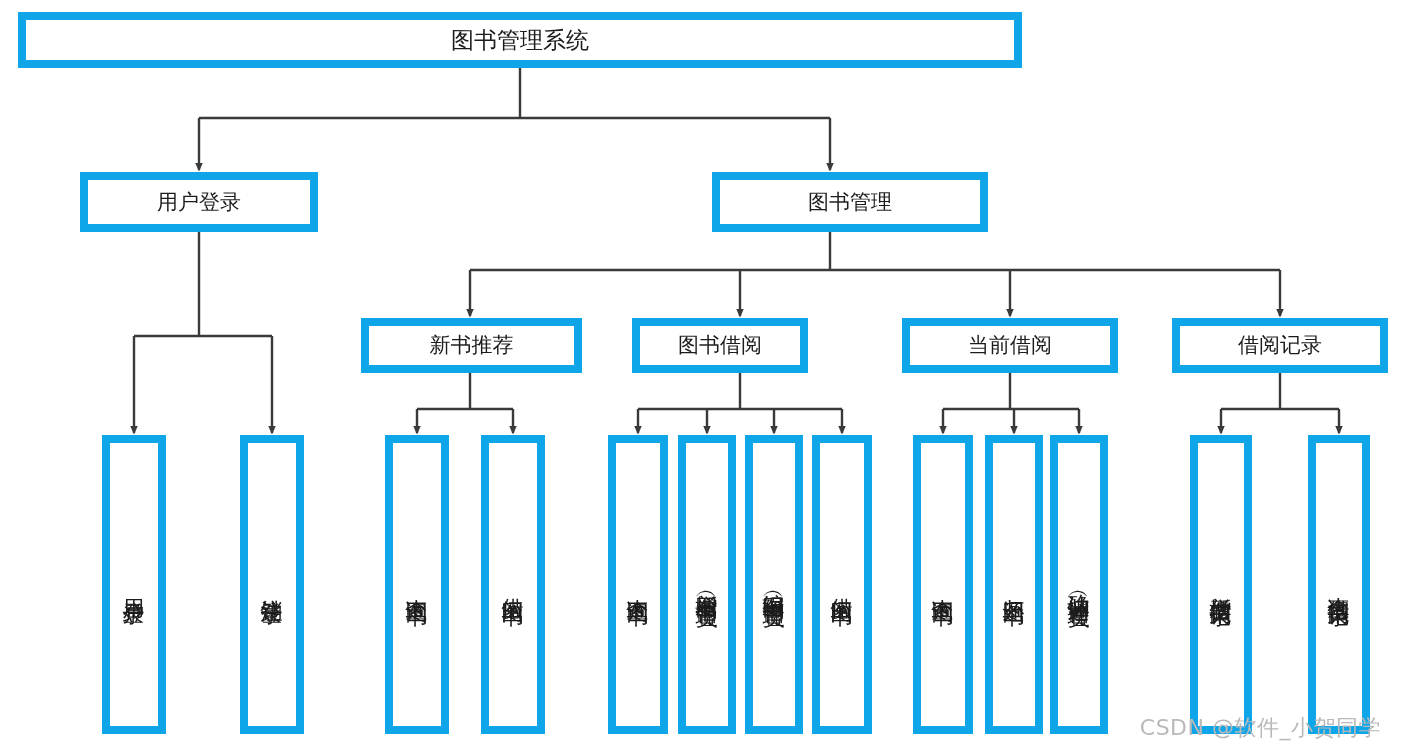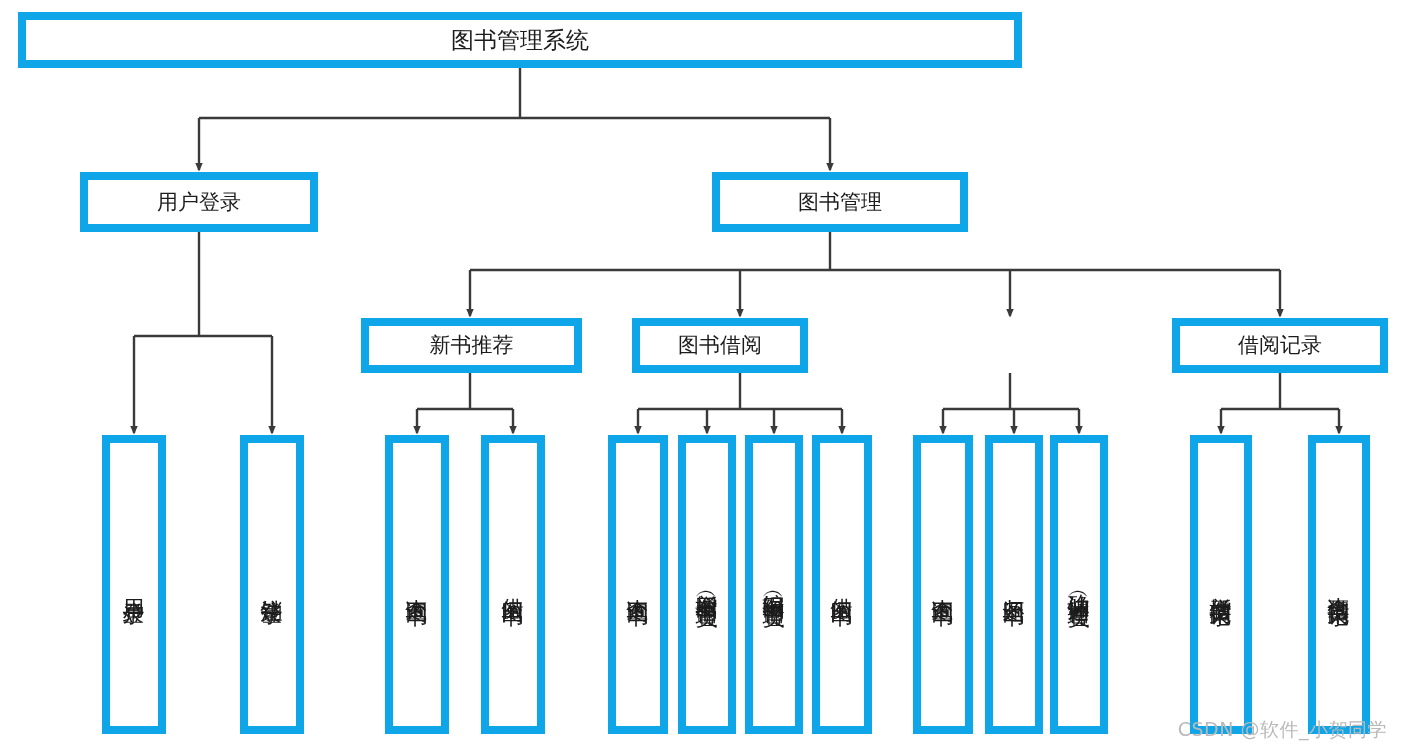--- a/index.html
+++ b/index.html
@@ -59,23 +59,23 @@
   }
   .leaf-inner {
     width: 100%;
     height: 100%;
     display: flex;
     align-items: center;
     justify-content: center;
   }
   .watermark {
     position: absolute;
-    right: 18px;
+    right: 24px;
     bottom: 4px;
-    font-size: 19px;
+    font-size: 22px;
     color: #b9b9b9;
     letter-spacing: 0.5px;
     white-space: nowrap;
     font-family: "DejaVu Sans", "Liberation Sans", sans-serif;
   }
 </style>
 </head>
 <body>
 
 <div id="canvas">
@@ -123,30 +123,33 @@
       </g>
   </svg>
 
   <div class="node root" style="left: 18px; top: 12px; width: 1004px; height: 56px;">
     <span>图书管理系统</span>
   </div>
 
   <div class="node mid" style="left: 80px; top: 172px; width: 238px; height: 60px;">
     <span>用户登录</span>
   </div>
-  <div class="node mid" style="left: 712px; top: 172px; width: 256px; height: 60px;">
+  <div class="node mid" style="left: 712px; top: 172px; width: 276px; height: 60px;">
     <span>图书管理</span>
   </div>
 
   <div class="node mid" style="left: 361px; top: 318px; width: 221px; height: 55px;">
     <span>新书推荐</span>
   </div>
   <div class="node mid" style="left: 632px; top: 318px; width: 176px; height: 55px;">
     <span>图书借阅</span>
   </div>
+  <div class="node mid" style="left: 902px; top: 318px; width: 216px; height: 55px;">
+    <span>当前借阅</span>
+  </div>
   <div class="node mid" style="left: 1172px; top: 318px; width: 216px; height: 55px;">
     <span>借阅记录</span>
   </div>
 
   <div class="node leaf" style="left: 102px; top: 435px; width: 64px; height: 299px;">
     <div class="leaf-inner">
       <span class="leaf-text">用户登录</span>
     </div>
   </div>
   <div class="node leaf" style="left: 240px; top: 435px; width: 64px; height: 299px;">

